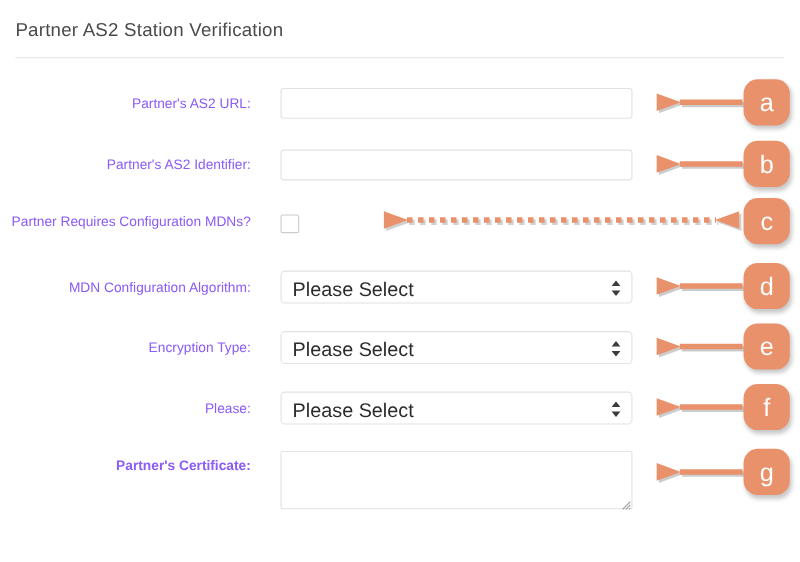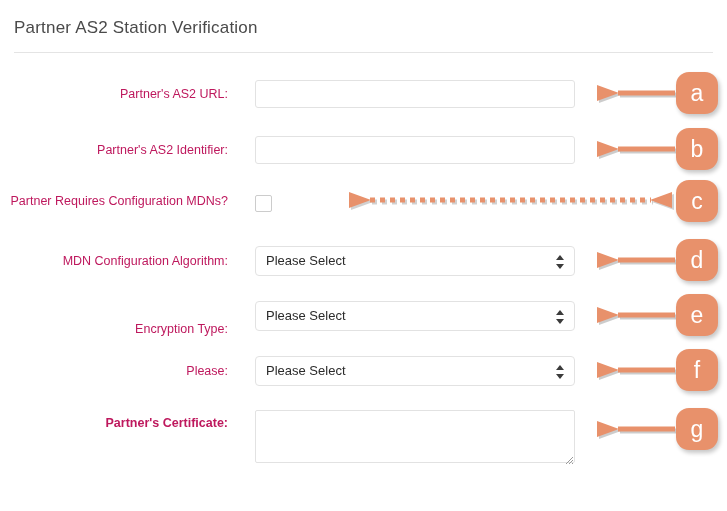--- a/index.html
+++ b/index.html
@@ -40,21 +40,21 @@
     position: absolute;
     left: 0;
     width: 727px;
   }
   .field-label {
     position: absolute;
     left: 0;
     width: 228px;
     text-align: right;
     font-size: 12.5px;
-    color: #be185d;
+    color: #8b5cf6;
     line-height: 17px;
   }
 
   .text-input {
     position: absolute;
     left: 255px;
     width: 320px;
     height: 28px;
     box-sizing: border-box;
     border: 1px solid #e2e2e2;
@@ -85,21 +85,21 @@
     height: 30px;
     box-sizing: border-box;
     border: 1px solid #e2e2e2;
     border-radius: 4px;
     background: #ffffff;
   }
   .select-text {
     position: absolute;
     left: 10px;
     top: 6px;
-    font-size: 13px;
+    font-size: 18px;
     color: #2b2b2b;
   }
   .select-arrows {
     position: absolute;
     right: 9px;
     top: 6px;
     width: 9px;
     height: 18px;
   }
   .select-arrows .tri {
@@ -187,21 +187,21 @@
   <div class="select-box" style="top:0px;">
     <span class="select-text">Please Select</span>
     <span class="select-arrows">
       <span class="tri up"></span>
         <span class="tri down"></span>
     </span>
   </div>
 </div>
 
 <div class="form-row" style="top:301px;">
-  <div class="field-label" style="top:20px;">Encryption Type:</div>
+  <div class="field-label" style="top:7px;">Encryption Type:</div>
   <div class="select-box" style="top:0px;">
     <span class="select-text">Please Select</span>
     <span class="select-arrows">
       <span class="tri up"></span>
         <span class="tri down"></span>
     </span>
   </div>
 </div>
 
 <div class="form-row" style="top:356px;">

